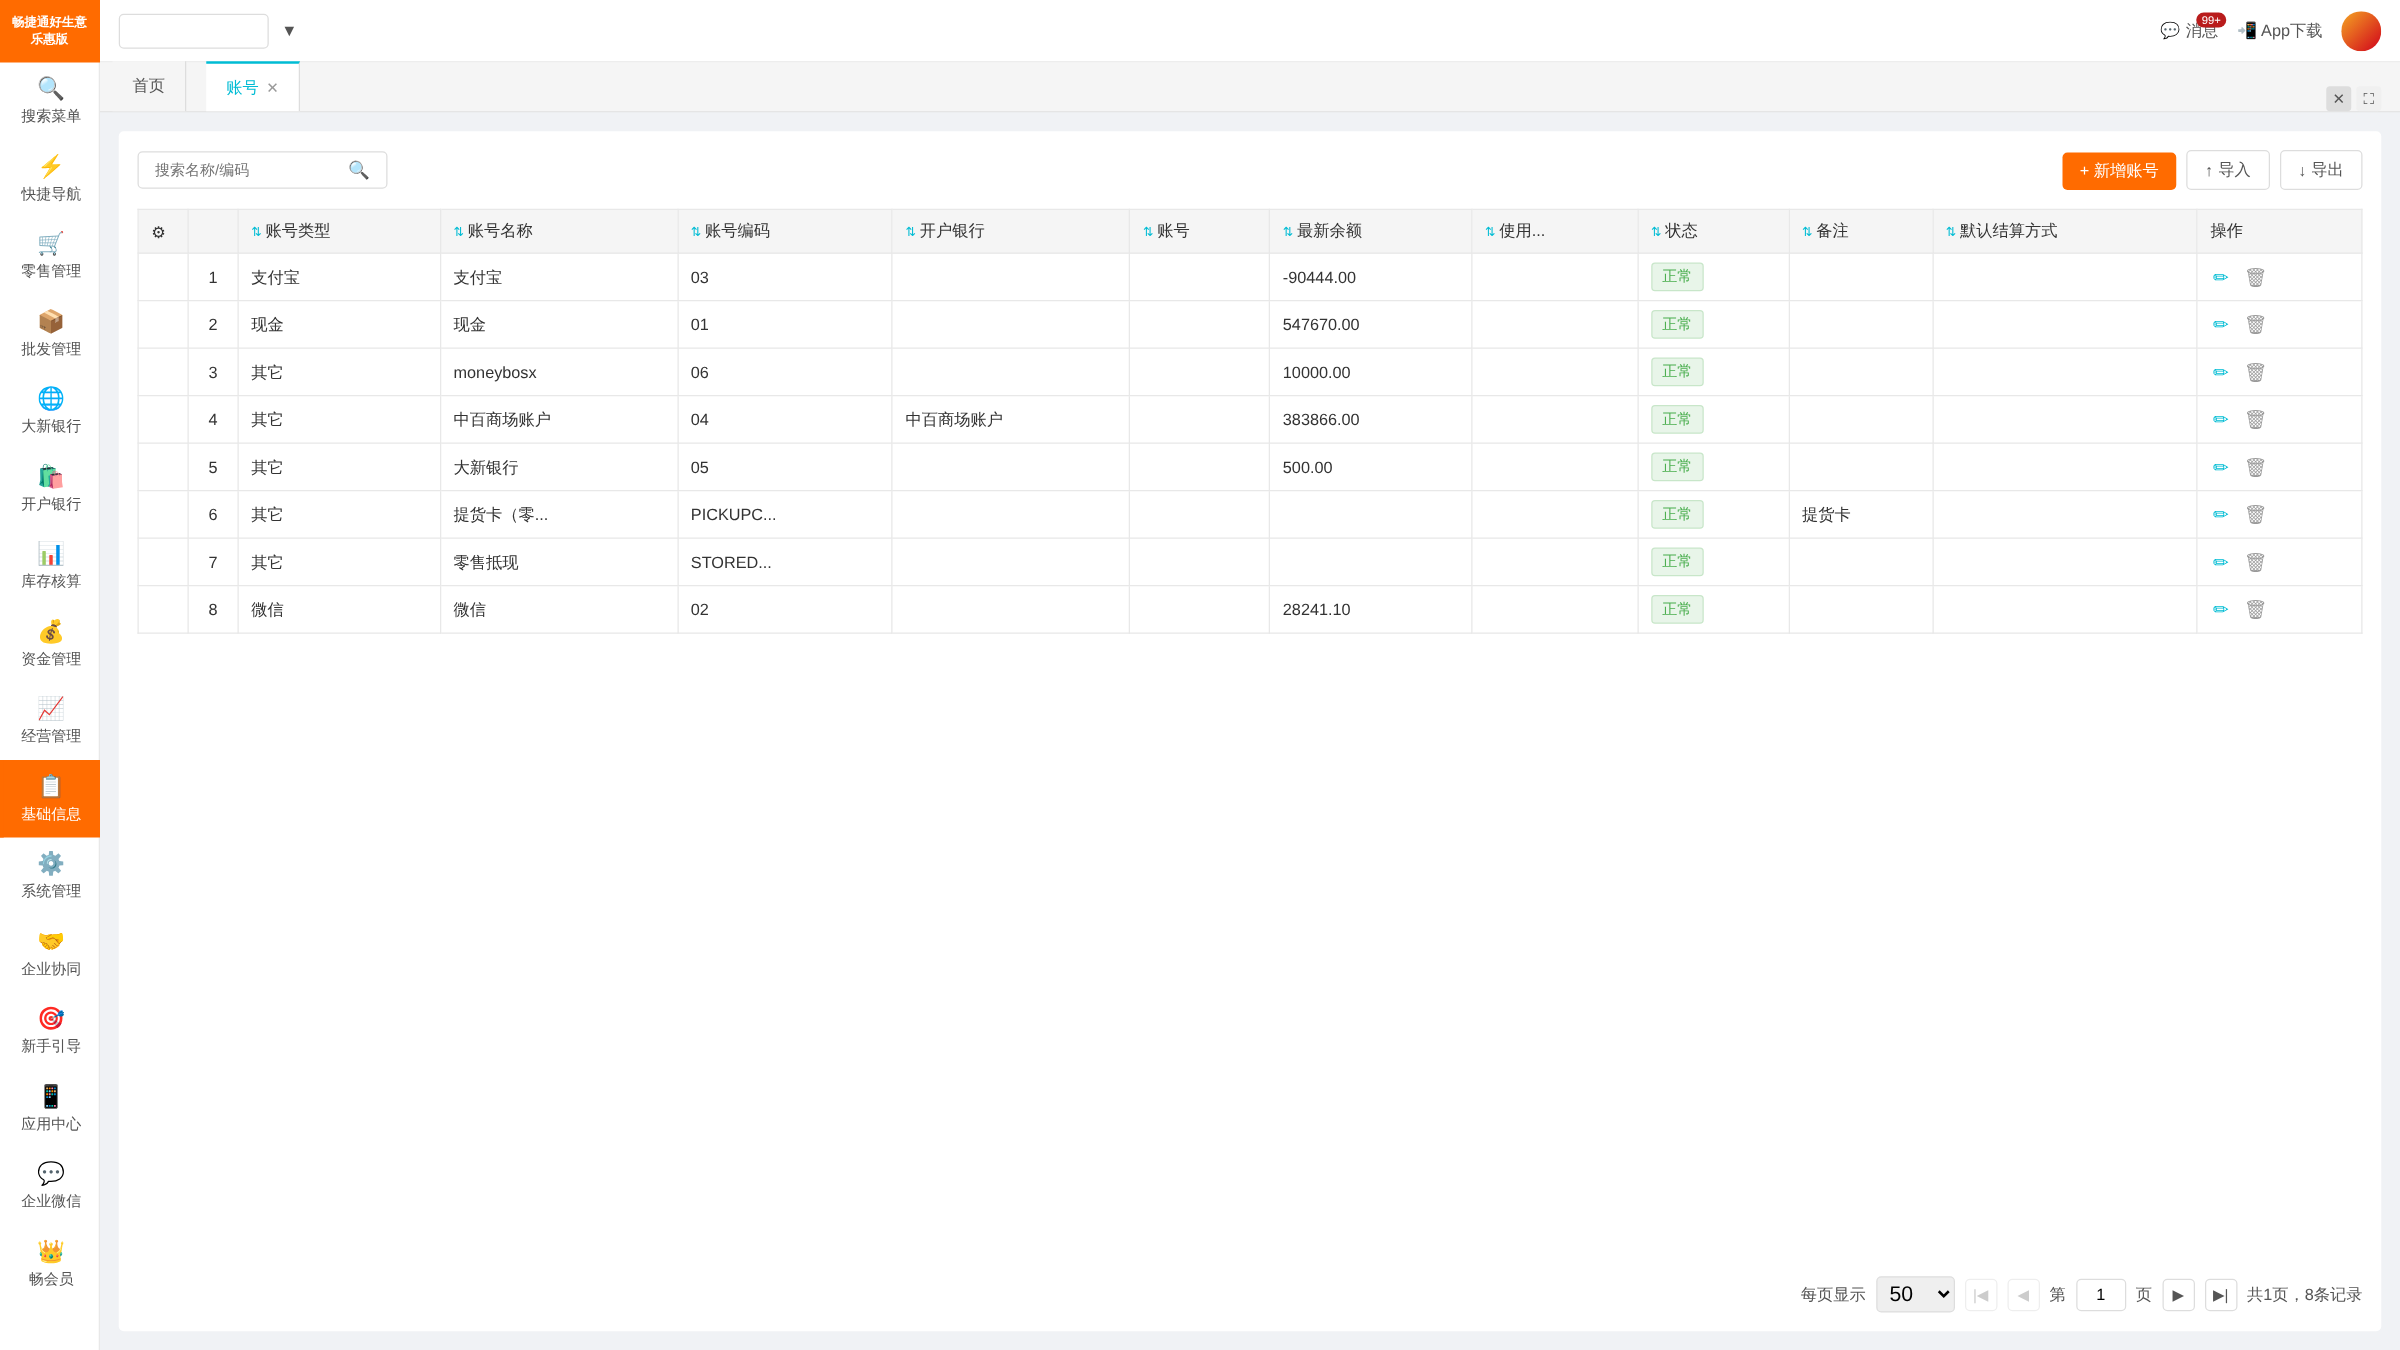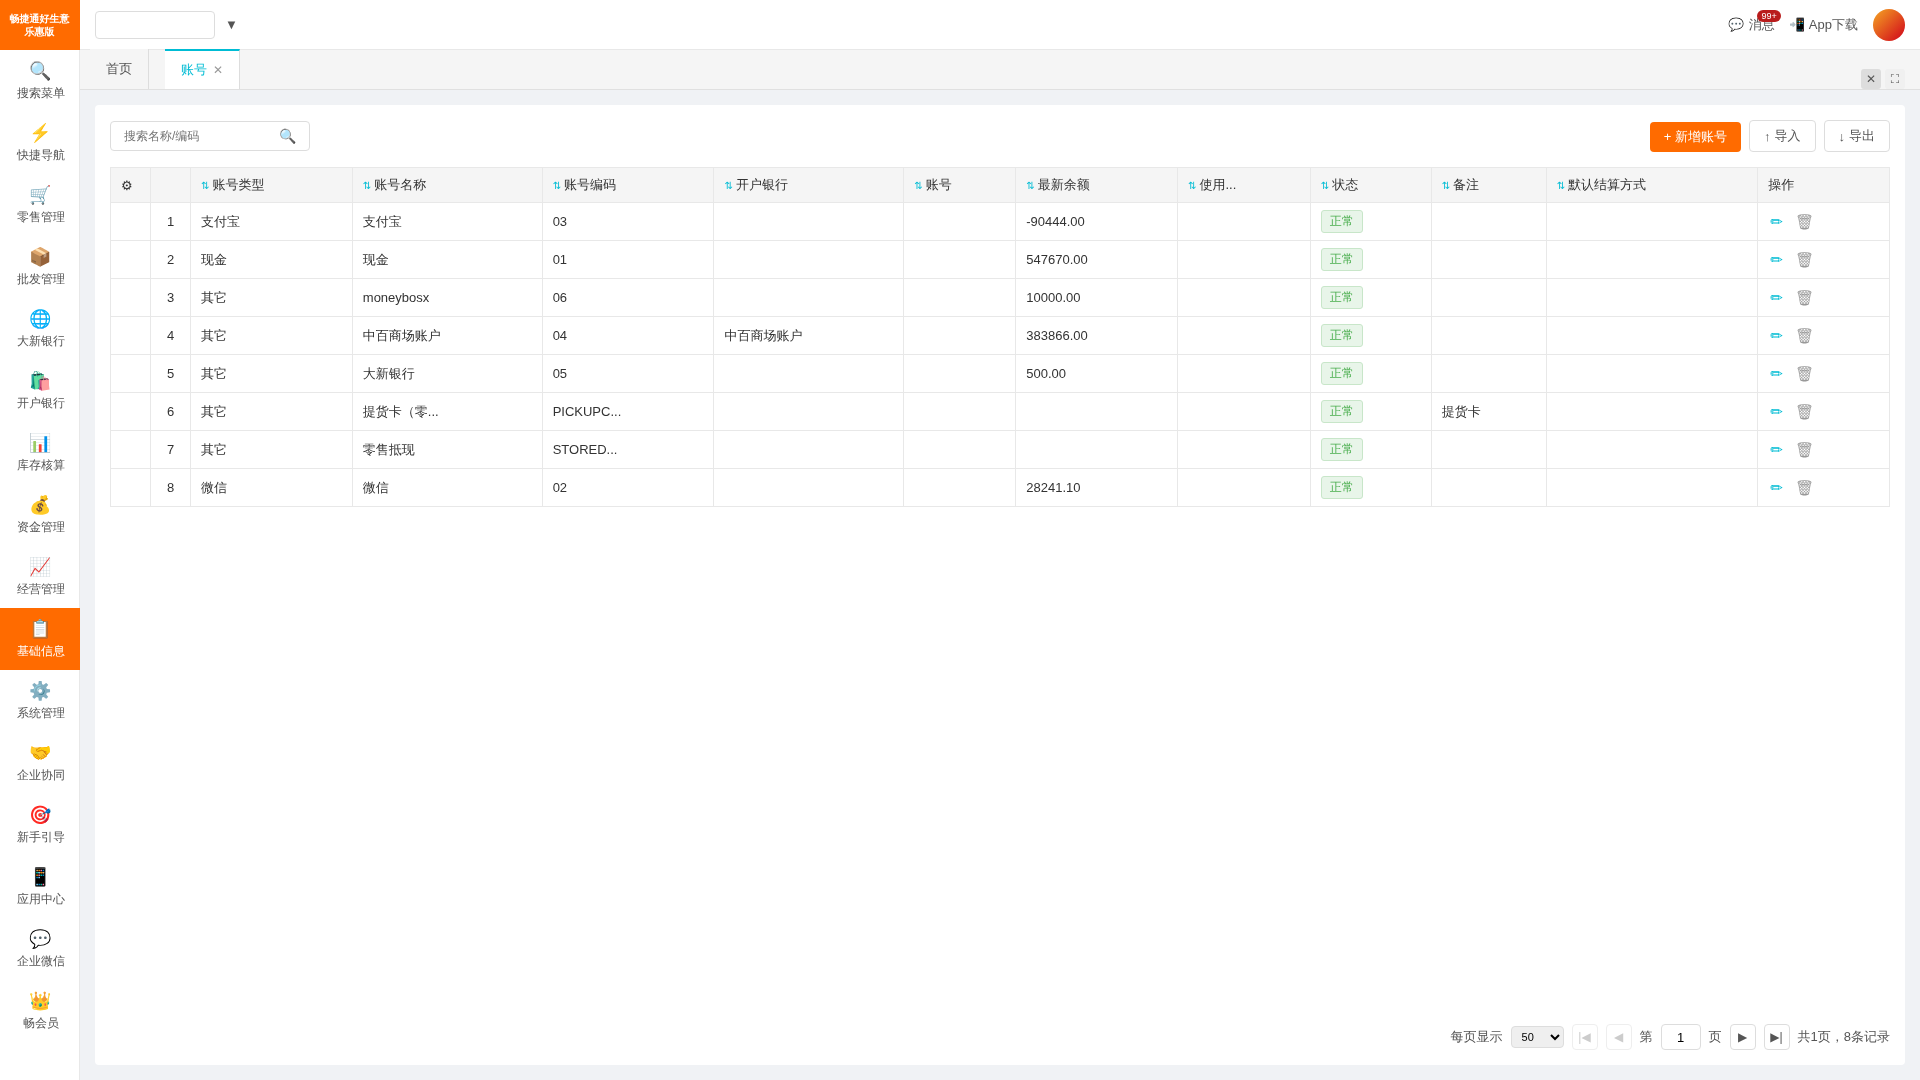--- a/index.html
+++ b/index.html
@@ -259,21 +259,21 @@
       display: flex;
       align-items: center;
       gap: 8px;
       font-size: 13px;
       color: #555;
     }
     .page-size-select {
       border: 1px solid #ddd;
       border-radius: 4px;
       padding: 3px 6px;
-      font-size: 11px;
+      font-size: 17px;
     }
     .page-btn {
       background: none;
       border: 1px solid #ddd;
       border-radius: 4px;
       width: 26px;
       height: 26px;
       cursor: pointer;
       display: flex;
       align-items: center;

